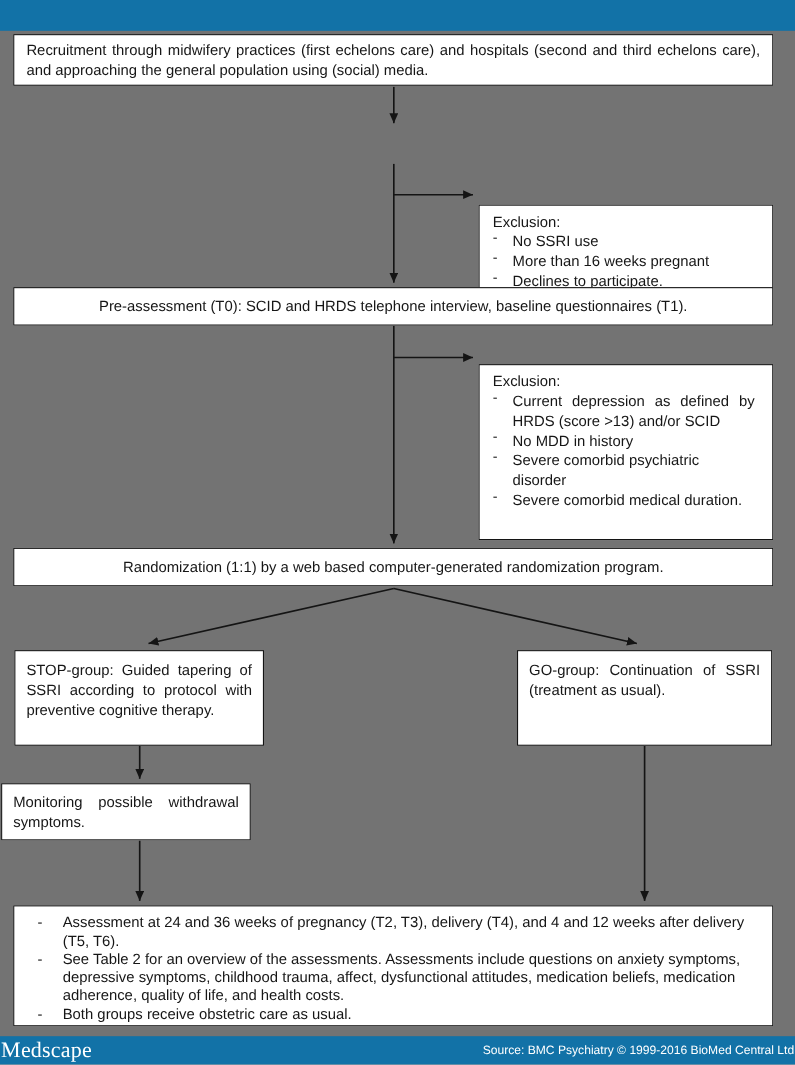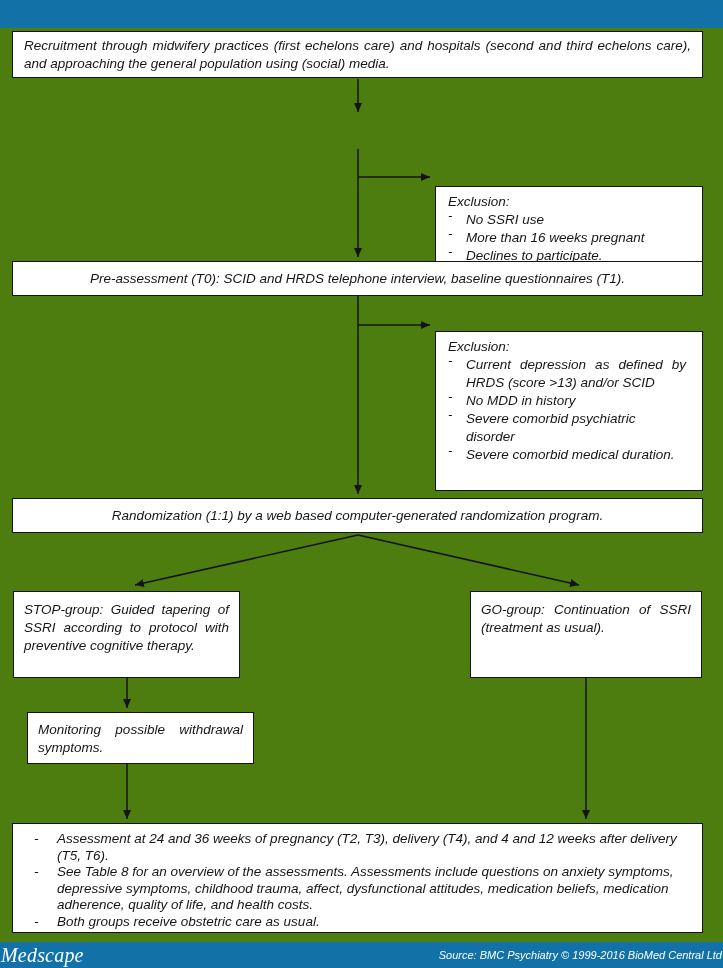--- a/index.html
+++ b/index.html
@@ -1,19 +1,19 @@
 <!DOCTYPE html>
 <html style="--bar-blue: #1272a7;"><head>
 <meta charset="utf-8">
 <style>
   html,body { margin:0; padding:0; background:#ffffff; }
   .page {
-    position:relative; width:723px; height:968px; background:#4d7c0f;
+    position:relative; width:723px; height:968px; background:#737373;
     font-family:"Liberation Sans","DejaVu Sans",sans-serif;
-    color:#161616; overflow:hidden;font-style:italic;
+    color:#161616; overflow:hidden;
   }
   .bar { position:absolute; left:0; width:723px; background:var(--bar-blue,#1272a7); }
   .bar-top { top:0; height:28px; }
   .bar-bottom {
     top:942px; height:26px; display:flex; align-items:center;
     justify-content:space-between; padding:0 1px; box-sizing:border-box; color:#ffffff;
   }
   .logo { font-family:"Liberation Serif","DejaVu Serif",serif; font-size:20px; letter-spacing:0.2px; }
   .source { font-size:11px; }
   .arrows { position:absolute; left:0; top:0; z-index:1; pointer-events:none; }
@@ -100,30 +100,30 @@
       <span>Severe comorbid medical duration.</span>
     </div>
   </div>
 
   <div class="node vcenter" style="left:12px; top:498px; width:691px; height:35px;">Randomization (1:1) by a web based computer-generated randomization program.</div>
 
   <div class="node grouppad just" style="left:470px; top:591px; width:232px; height:87px;">GO-group: Continuation of SSRI (treatment as usual).</div>
 
   <div class="node grouppad just" style="left:13px; top:591px; width:227px; height:87px;">STOP-group: Guided tapering of SSRI according to protocol with preventive cognitive therapy.</div>
 
-  <div class="node just" style="left:27px; top:712px; width:227px; height:52px; padding:8px 10px;">Monitoring possible withdrawal symptoms.</div>
+  <div class="node just" style="left:1px; top:712px; width:227px; height:52px; padding:8px 10px;">Monitoring possible withdrawal symptoms.</div>
 
   <div class="node blist" style="left:12px; top:823px; width:691px; height:110px;">
     <div class="row">
       <span class="mk">-</span>
       <span>Assessment at 24 and 36 weeks of pregnancy (T2, T3), delivery (T4), and 4 and 12 weeks after delivery (T5, T6).</span>
     </div>
     <div class="row">
       <span class="mk">-</span>
-      <span>See Table 8 for an overview of the assessments. Assessments include questions on anxiety symptoms, depressive symptoms, childhood trauma, affect, dysfunctional attitudes, medication beliefs, medication adherence, quality of life, and health costs.</span>
+      <span>See Table 2 for an overview of the assessments. Assessments include questions on anxiety symptoms, depressive symptoms, childhood trauma, affect, dysfunctional attitudes, medication beliefs, medication adherence, quality of life, and health costs.</span>
     </div>
     <div class="row">
       <span class="mk">-</span>
       <span>Both groups receive obstetric care as usual.</span>
     </div>
   </div>
 
   <div class="bar bar-bottom">
     <span class="logo">Medscape</span>
     <span class="source">Source: BMC Psychiatry © 1999-2016 BioMed Central Ltd</span>

